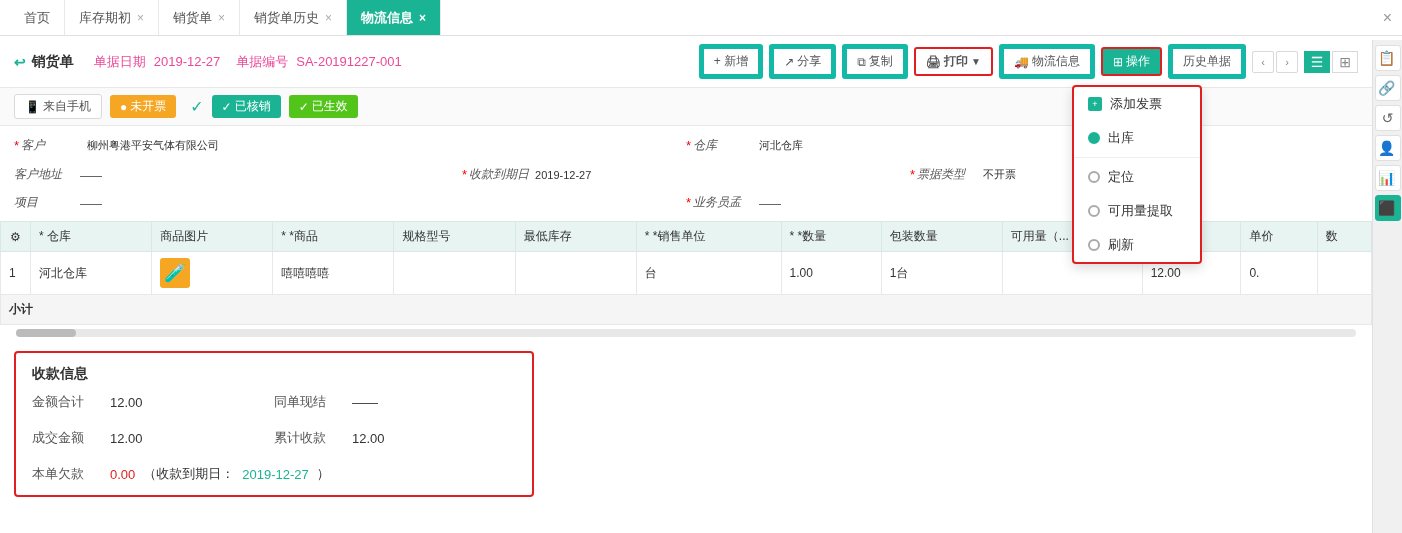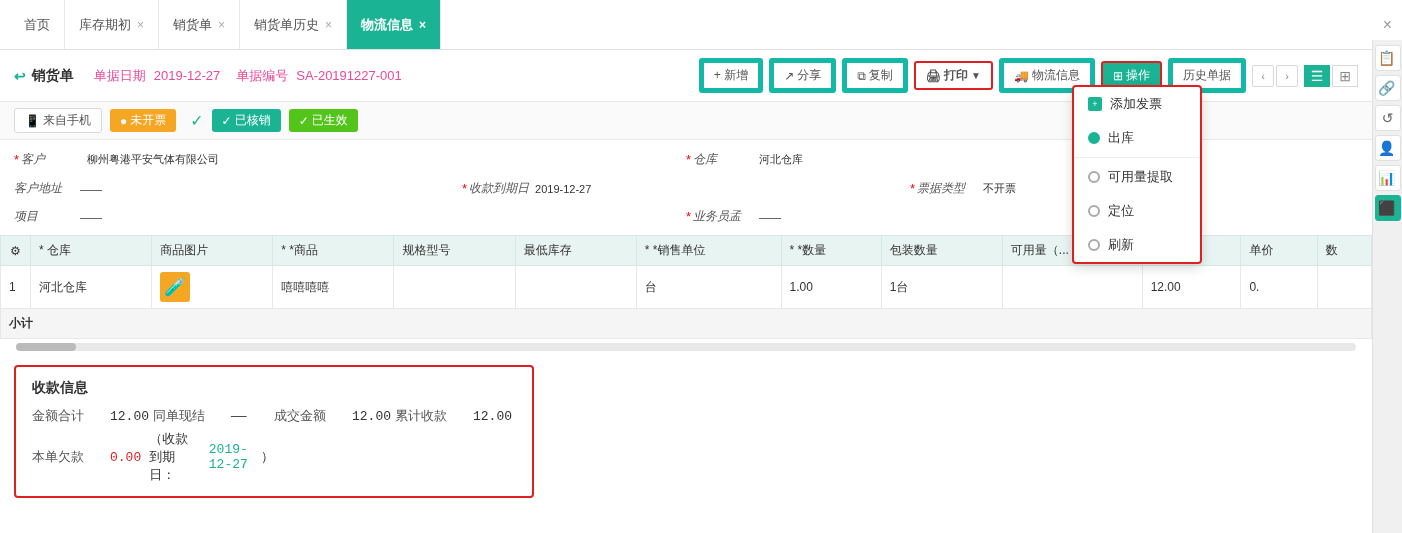--- a/index.html
+++ b/index.html
@@ -1,21 +1,21 @@
 <!DOCTYPE html>
 <html><head>
   <meta charset="utf-8">
   <style>
     * { box-sizing: border-box; margin: 0; padding: 0; }
     body { font-family: 'Microsoft YaHei', Arial, sans-serif; font-size: 13px; background: #f0f2f5; color: #333; overflow: hidden; }
 
     
     .tab-bar {
       display: flex; align-items: center; background: #fff; border-bottom: 1px solid #e0e0e0;
-      padding: 0 10px; height: 50px; position: relative;
+      padding: 0 10px; height: 36px; position: relative;
     }
     .tab-item {
       display: flex; align-items: center; padding: 0 14px; height: 100%;
       cursor: pointer; font-size: 13px; color: #555; border-right: 1px solid #e8e8e8;
       white-space: nowrap;
     }
     .tab-item.active { background: #1ab394; color: #fff; font-weight: bold; }
     .tab-item .close-btn { margin-left: 6px; font-size: 12px; color: #aaa; cursor: pointer; }
     .tab-item.active .close-btn { color: #fff; }
     .tab-close-all { position: absolute; right: 10px; cursor: pointer; font-size: 16px; color: #999; }
@@ -81,24 +81,24 @@
     thead th { padding: 6px 8px; text-align: left; border: 1px solid #d9e8e4; font-weight: normal; color: #333; white-space: nowrap; }
     tbody tr td { padding: 6px 8px; border: 1px solid #e8e8e8; color: #333; }
     tbody tr:nth-child(even) { background: #fafafa; }
     .subtotal-row td { background: #f5f5f5; font-weight: bold; }
     .gear-col { width: 30px; text-align: center; }
     .img-placeholder { width: 30px; height: 30px; background: #f5a623; border-radius: 3px; display: flex; align-items: center; justify-content: center; }
 
     
     .payment-box {
       border: 2px solid #e02020; border-radius: 4px; padding: 12px 16px;
-      margin: 10px 14px; background: #fff; max-width: 520px; font-family: Liberation Mono, monospace;
+      margin: 10px 14px; background: #fff; max-width: 520px;
     }
     .payment-title { font-size: 14px; font-weight: bold; color: #333; margin-bottom: 10px; }
-    .payment-grid { display: grid; grid-template-columns: 1fr 1fr 1fr 1fr; gap: 5px 0; }
+    .payment-grid { display: grid; grid-template-columns: 1fr 1fr; gap: 18px 0; }
     .payment-item { display: flex; align-items: center; gap: 8px; font-size: 13px; }
     .payment-label { color: #555; min-width: 70px; }
     .payment-value { color: #333; }
     .payment-value-red { color: #e02020; text-align: right; }
     .payment-value-date { color: #1ab394; }
 
     
     .dropdown-menu {
       position: absolute; background: #fff; border: 2px solid #e02020;
       border-radius: 4px; z-index: 1000; min-width: 130px;
@@ -368,25 +368,25 @@
       </div>
       <span>添加发票</span>
     </div>
     <div class="dropdown-item">
       <div class="dropdown-icon-circle" style="background: #1ab394; border-color: #1ab394;"></div>
       <span>出库</span>
     </div>
     <div class="dropdown-divider"></div>
     <div class="dropdown-item">
       <div class="dropdown-icon-circle-gray"></div>
-      <span>可用量提取</span>
+      <span>定位</span>
     </div>
     <div class="dropdown-item">
       <div class="dropdown-icon-circle-gray"></div>
-      <span>定位</span>
+      <span>可用量提取</span>
     </div>
     <div class="dropdown-item">
       <div class="dropdown-icon-circle-gray"></div>
       <span>刷新</span>
     </div>
   </div>
 
   <div class="right-panel">
     <div class="right-panel-btn">📋</div>
     <div class="right-panel-btn">🔗</div>

